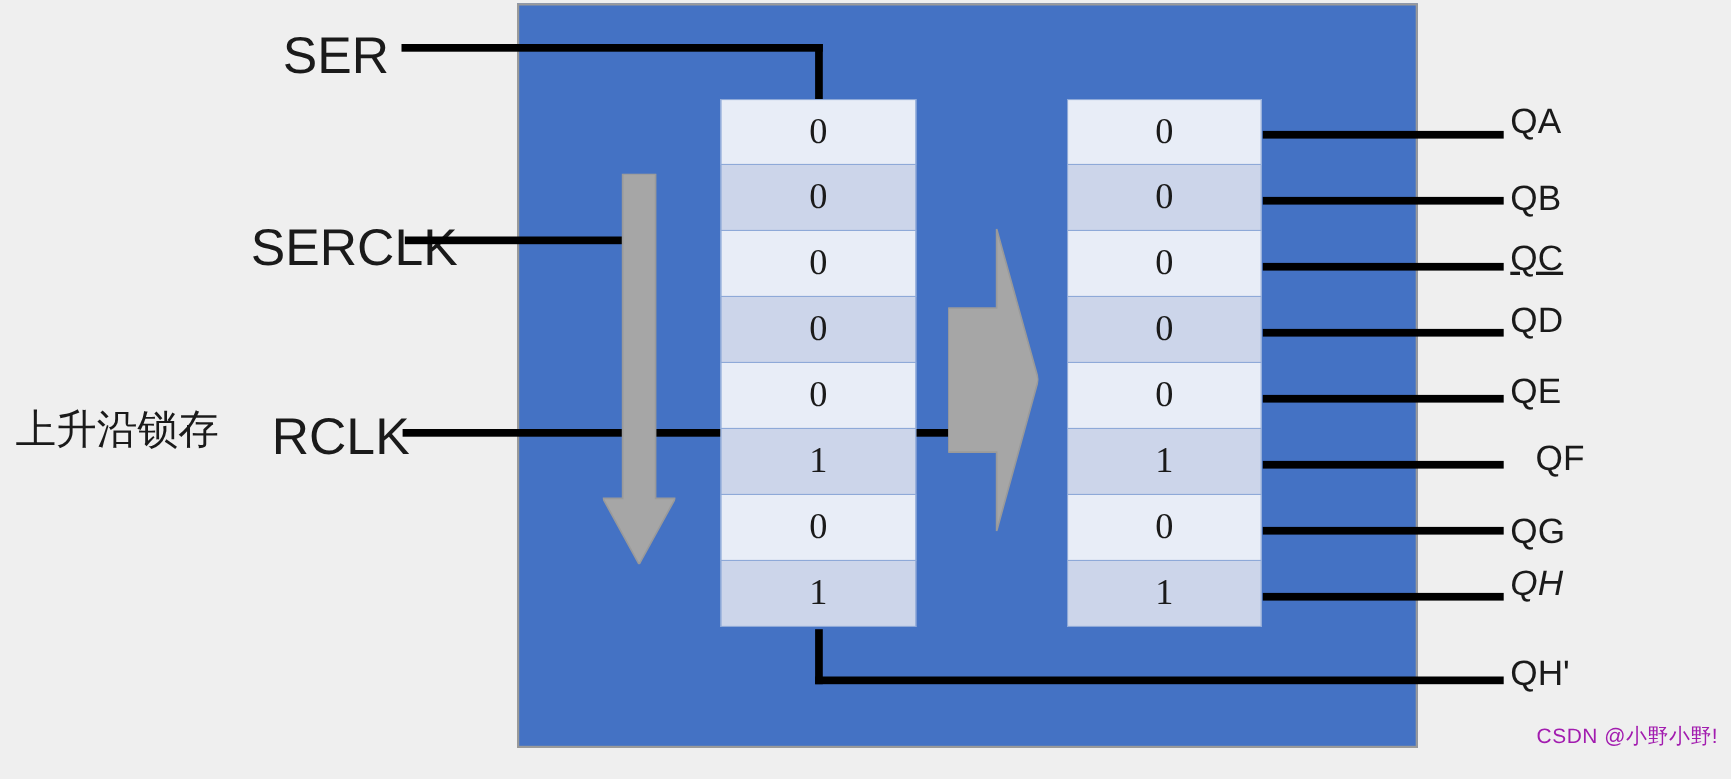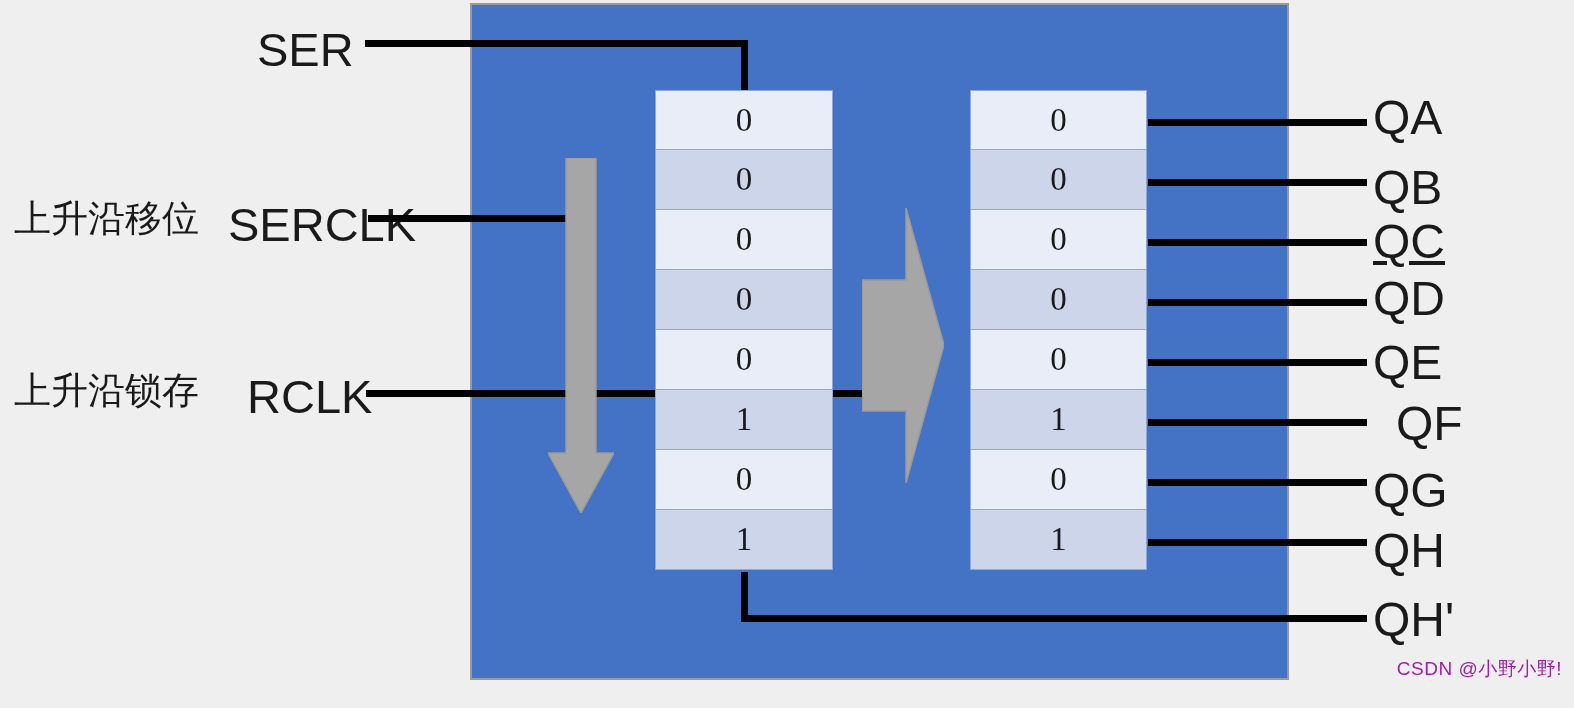--- a/index.html
+++ b/index.html
@@ -28,21 +28,21 @@
 
   
   .lbl{
     position:absolute;
     color:#1a1a1a;
     white-space:nowrap;
     line-height:1;
   }
   .lbl-cn{font-size:37px;}
   .lbl-en{font-size:47px;}
-  .lbl-out{font-size:48px;}
+  .lbl-out{font-size:32px;}
 
   
   .reg{position:absolute;top:90px;width:178px;}
   .reg.left{left:655px;}
   .reg.right{left:970px;width:177px;}
   .cell{
     height:60px;
     box-sizing:border-box;
     border:1px solid #8ea9d8;
     border-top:none;
@@ -70,21 +70,20 @@
 </style>
 </head>
 <body>
 
 <div class="stage">
 
   <div class="panel"></div>
 
   <div class="lbl lbl-en" style="left:257px;top:26px;">SER</div>
 
-  <div class="lbl lbl-cn" style="left:14px;top:200px;">上升沿移位</div>
   <div class="lbl lbl-en" style="left:228px;top:201px;">SERCLK</div>
 
   <div class="lbl lbl-cn" style="left:14px;top:372px;">上升沿锁存</div>
   <div class="lbl lbl-en" style="left:247px;top:373px;">RCLK</div>
 
   <div class="wire-h" style="left:365px;top:40px;width:383px;"></div>
   <div class="wire-v" style="left:741px;top:40px;height:53px;"></div>
 
   <div class="wire-h" style="left:368px;top:215px;width:199px;"></div>
 
@@ -132,18 +131,18 @@
   <div class="wire-v" style="left:741px;top:572px;height:50px;"></div>
   <div class="wire-h" style="left:741px;top:615px;width:626px;"></div>
 
   <div class="lbl lbl-out" style="left:1373px;top:94px;">QA</div>
   <div class="lbl lbl-out" style="left:1373px;top:164px;text-align:center;">QB</div>
   <div class="lbl lbl-out" style="left:1373px;top:218px;text-decoration:underline;">QC</div>
   <div class="lbl lbl-out" style="left:1373px;top:275px;">QD</div>
   <div class="lbl lbl-out" style="left:1373px;top:339px;">QE</div>
   <div class="lbl lbl-out" style="left:1373px;top:400px;margin-left:23px;">QF</div>
   <div class="lbl lbl-out" style="left:1373px;top:467px;">QG</div>
-  <div class="lbl lbl-out" style="left:1373px;top:527px;">QH</div>
+  <div class="lbl lbl-out" style="left:1373px;top:514px;font-style:italic;">QH</div>
   <div class="lbl lbl-out" style="left:1373px;top:596px;">QH'</div>
 
   <div class="watermark">CSDN @小野小野!</div>
 
 </div>
 
 </body></html>

